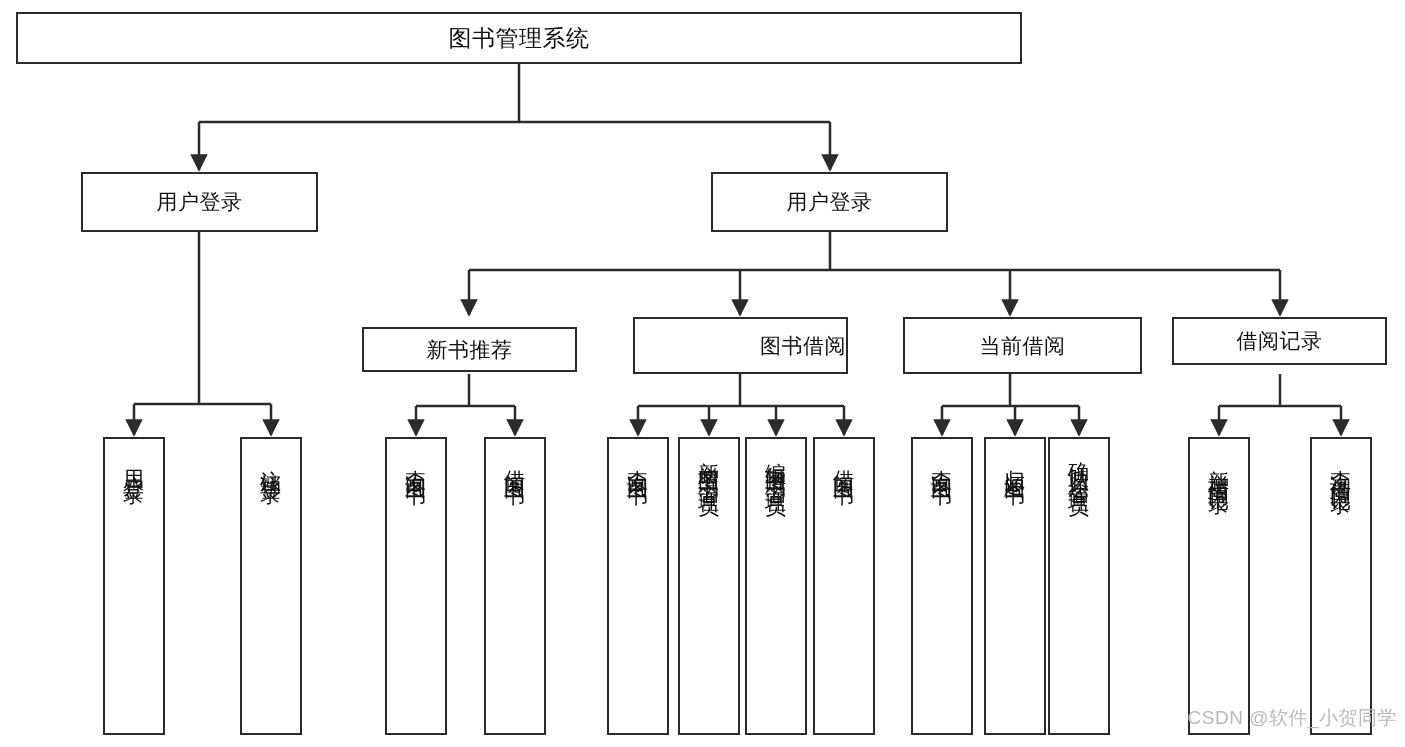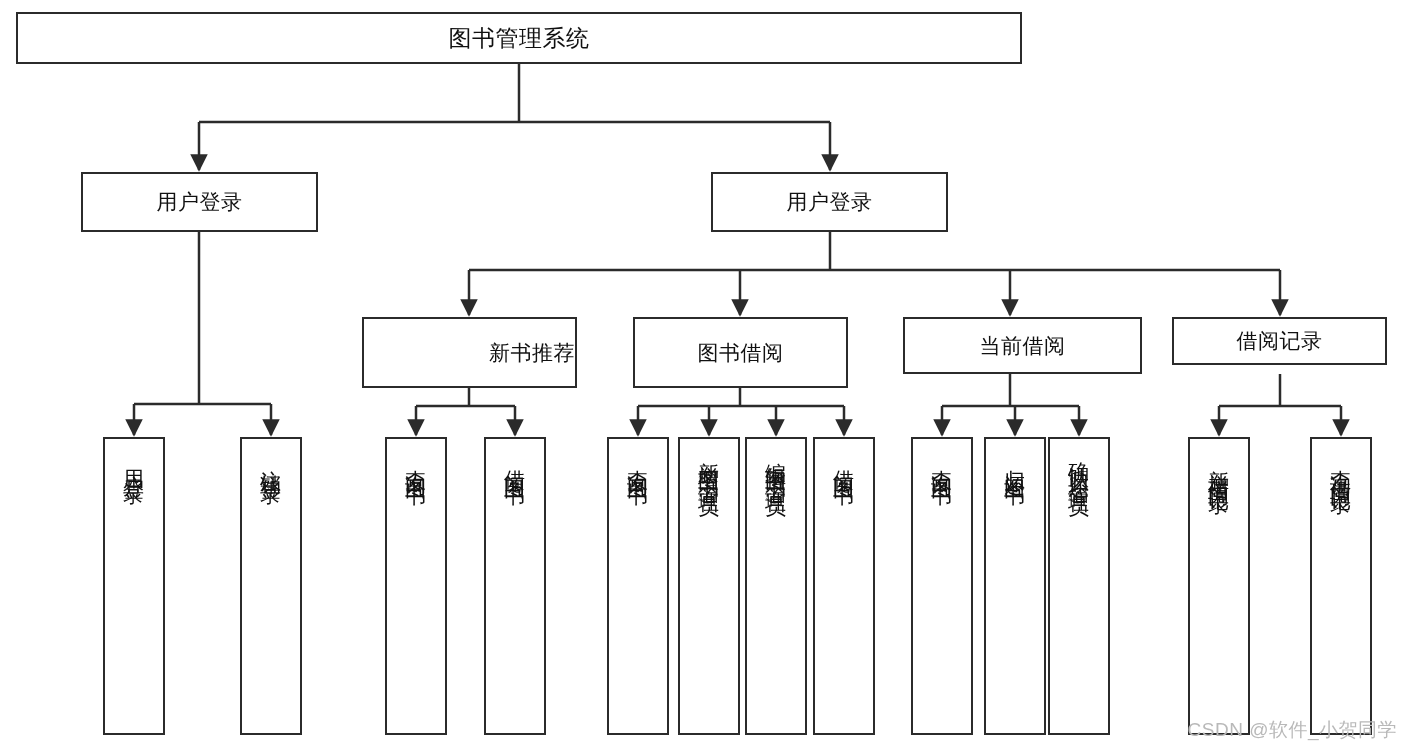--- a/index.html
+++ b/index.html
@@ -57,21 +57,21 @@
   }
   .h-label {
     white-space: nowrap;
   }
   #root-node {
     font-size: 23px;
   }
   #watermark {
     position: absolute;
     right: 8px;
-    bottom: 4px;
+    bottom: 16px;
     font-size: 19px;
     color: #b9b9b9;
     white-space: nowrap;
     letter-spacing: 0.5px;
   }
 </style>
 </head>
 <body>
 
 <div id="diagram-root">
@@ -130,24 +130,24 @@
     <span class="h-label">图书管理系统</span>
   </div>
 
   <div class="node h-node" style="left:81px; top:172px; width:237px; height:60px;">
     <span class="h-label">用户登录</span>
   </div>
   <div class="node h-node" style="left:711px; top:172px; width:237px; height:60px;">
     <span class="h-label">用户登录</span>
   </div>
 
-  <div class="node h-node" style="left:362px; top:317px; width:215px; height:71px;justify-content:flex-end;">
+  <div class="node h-node" style="left:362px; top:327px; width:215px; height:45px;">
     <span class="h-label">新书推荐</span>
   </div>
-  <div class="node h-node" style="left:633px; top:317px; width:215px; height:71px;">
+  <div class="node h-node" style="left:633px; top:317px; width:215px; height:57px;justify-content:flex-end;">
     <span class="h-label">图书借阅</span>
   </div>
   <div class="node h-node" style="left:903px; top:317px; width:239px; height:57px;">
     <span class="h-label">当前借阅</span>
   </div>
   <div class="node h-node" style="left:1172px; top:317px; width:215px; height:48px;">
     <span class="h-label">借阅记录</span>
   </div>
 
   <div class="node v-node" style="left:103px; top:437px; width:62px; height:298px;">

